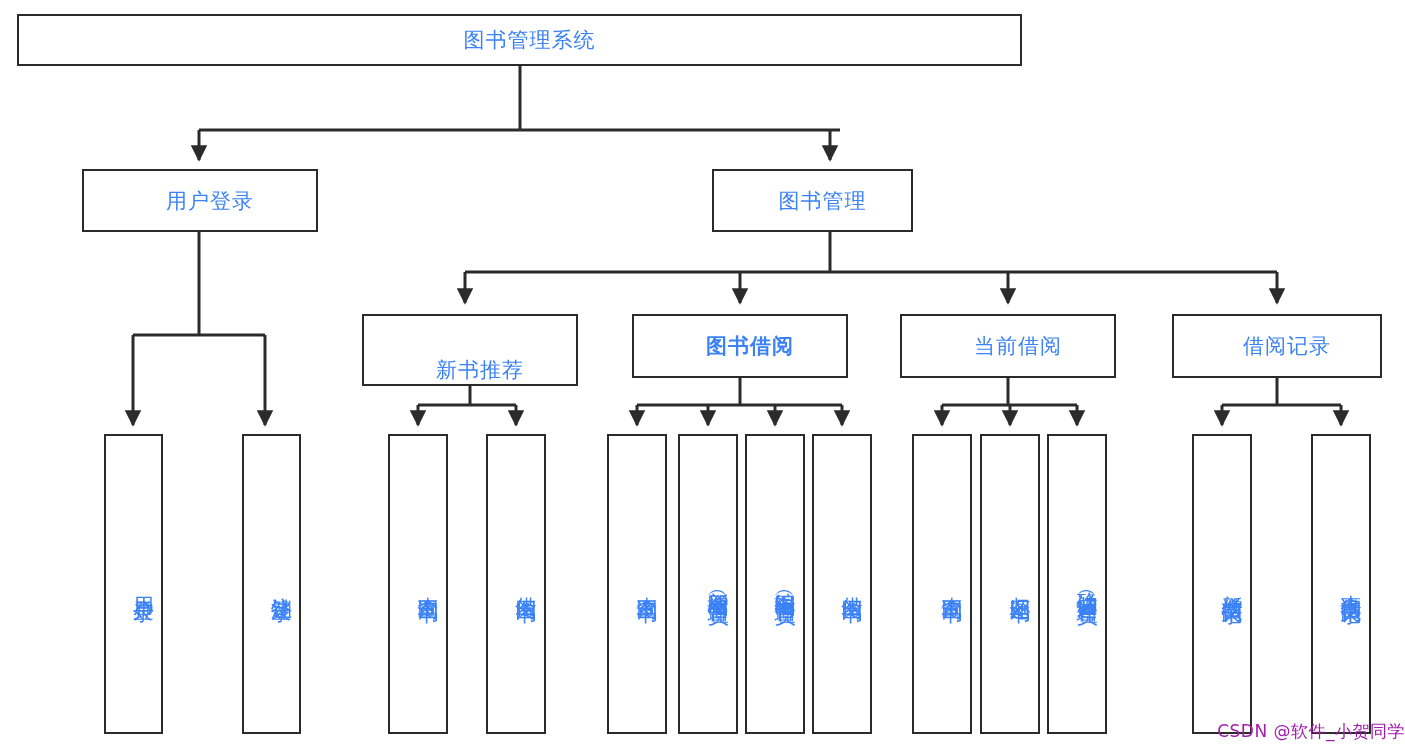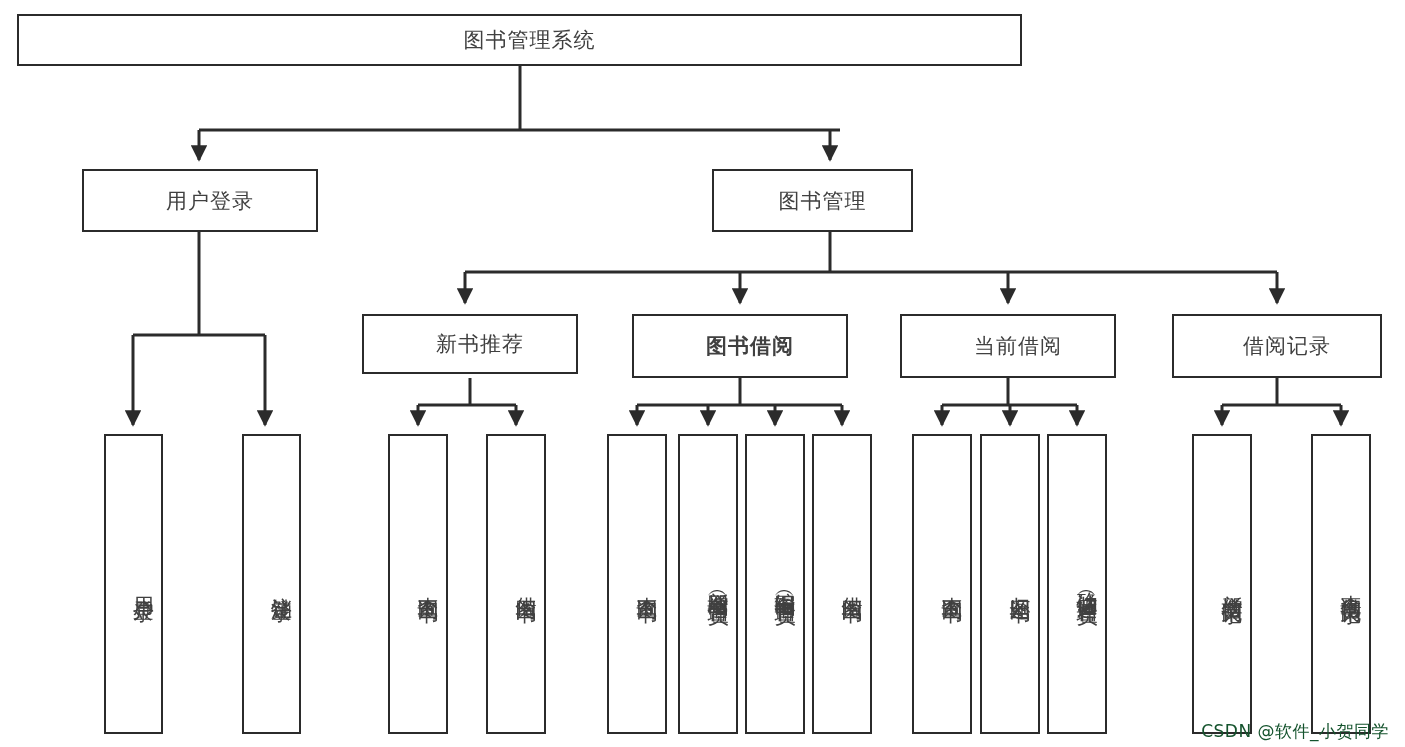--- a/index.html
+++ b/index.html
@@ -25,21 +25,21 @@
     height: 747px;
   }
   .node {
     position: absolute;
     box-sizing: border-box;
     border: 2px solid #2b2b2b;
     background: #ffffff;
     display: flex;
     align-items: center;
     justify-content: center;
-    color: #404040;
+    color: #3b82f6;
     padding-left: 20px;
   }
   .node.horiz {
     font-size: 21px;
     letter-spacing: 1px;
   }
   .node.vert {
     font-size: 21px;
     letter-spacing: 2px;
   }
@@ -48,24 +48,24 @@
     text-orientation: upright;
     line-height: 1.05;
     text-align: center;
     white-space: nowrap;
   }
   .node .label {
     pointer-events: none;
   }
   #watermark {
     position: absolute;
-    right: 16px;
+    right: 0;
     bottom: 4px;
     font-size: 17px;
-    color: #14532d;
+    color: #a21caf;
     letter-spacing: 0.5px;
     white-space: nowrap;
   }
 </style>
 </head>
 <body>
 
 <div id="canvas">
 
   <svg id="connectors" viewBox="0 0 1405 747" xmlns="http://www.w3.org/2000/svg">
@@ -122,21 +122,21 @@
     <span class="label">图书管理系统</span>
   </div>
 
   <div class="node horiz" style="left:82px; top:169px; width:236px; height:63px;">
     <span class="label">用户登录</span>
   </div>
   <div class="node horiz" style="left:712px; top:169px; width:201px; height:63px;">
     <span class="label">图书管理</span>
   </div>
 
-  <div class="node horiz" style="left:362px; top:314px; width:216px; height:60px;">
+  <div class="node horiz" style="left:362px; top:314px; width:216px; height:72px;align-items:flex-end;">
     <span class="label">新书推荐</span>
   </div>
   <div class="node horiz" style="left:632px; top:314px; width:216px; height:64px;font-weight:bold;">
     <span class="label">图书借阅</span>
   </div>
   <div class="node horiz" style="left:900px; top:314px; width:216px; height:64px;">
     <span class="label">当前借阅</span>
   </div>
   <div class="node horiz" style="left:1172px; top:314px; width:210px; height:64px;">
     <span class="label">借阅记录</span>

